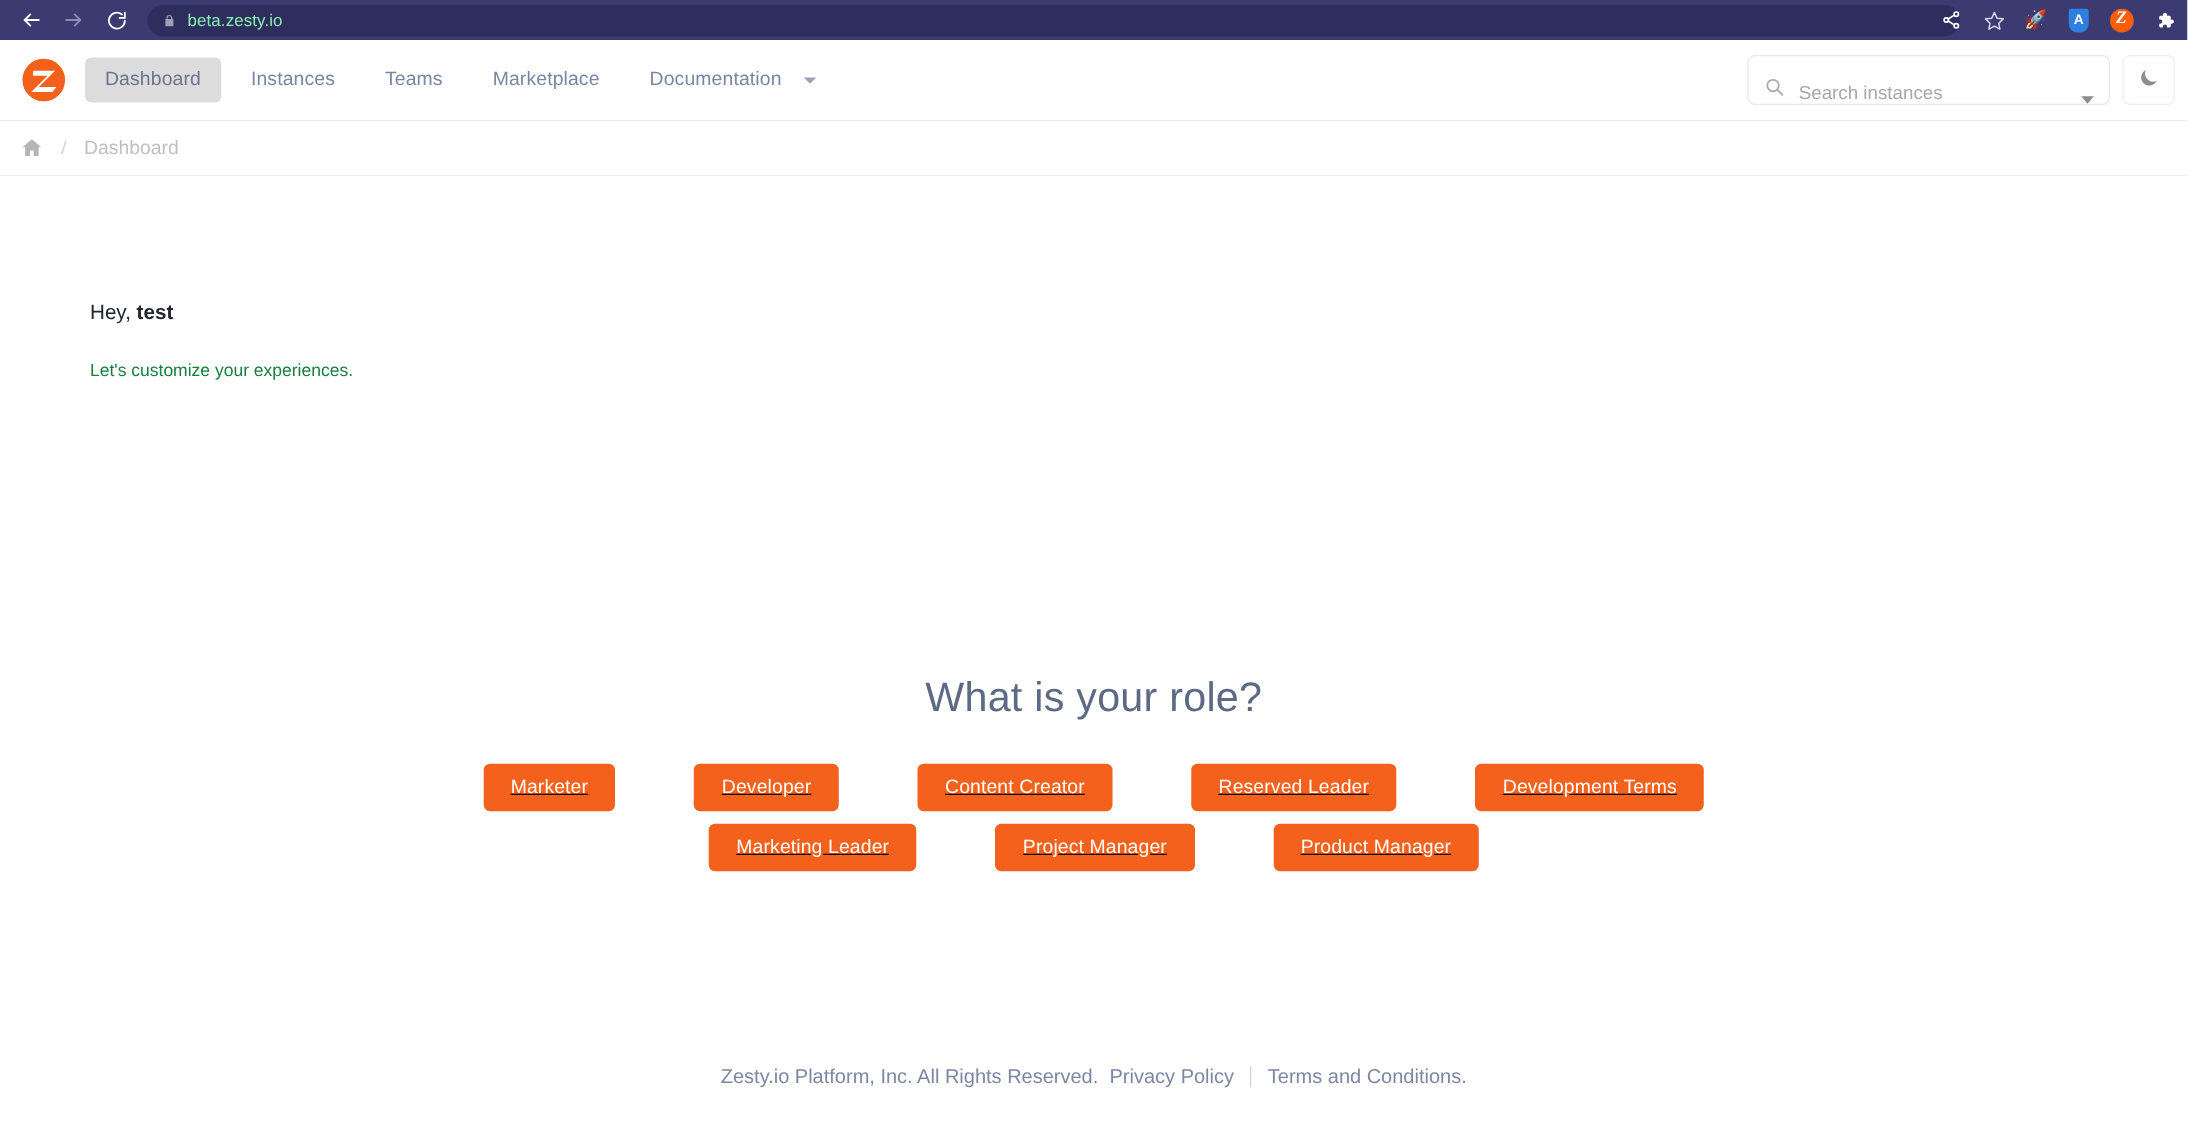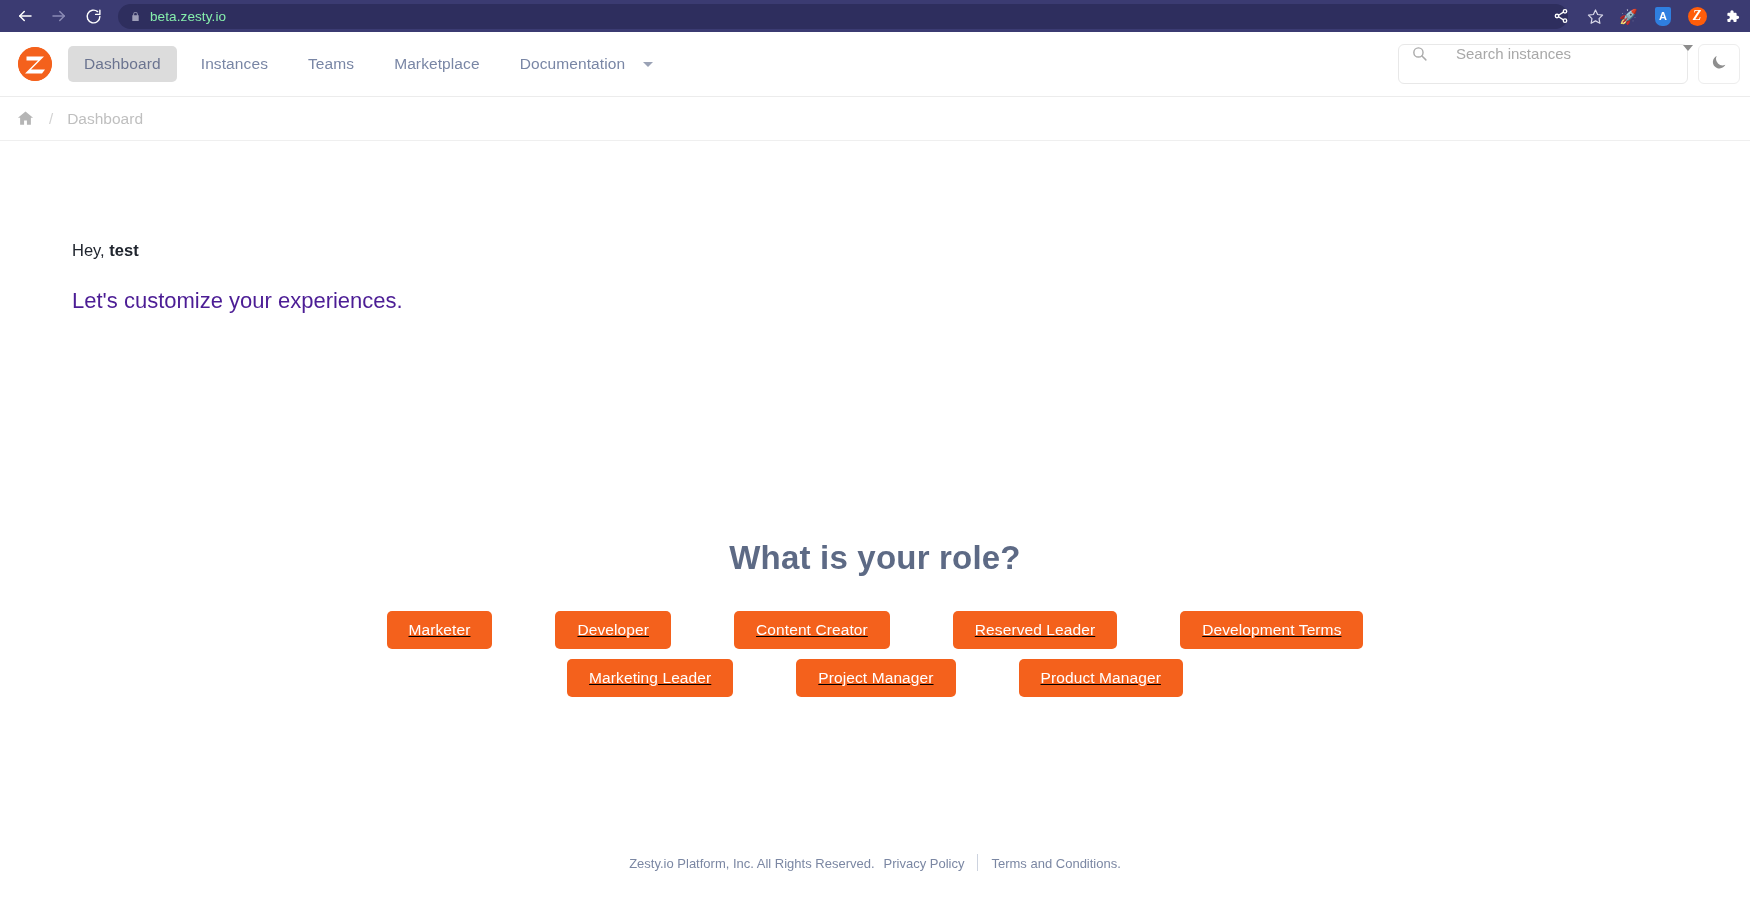--- a/index.html
+++ b/index.html
@@ -153,23 +153,23 @@
     display: flex;
     align-items: center;
     gap: 10px;
   }
   .search-box {
     width: 290px;
     height: 40px;
     border: 1px solid #e8e8e8;
     border-radius: 6px;
     display: flex;
-    align-items: flex-start;
+    align-items: flex-end;
     padding: 0 12px;
-    gap: 28px;
+    gap: 11px;
     background: #fff;
   }
   .search-box input {
     border: none;
     outline: none;
     flex: 1;
     font-size: 15px;
     color: #7a7a7a;
     font-family: "Liberation Sans", sans-serif;
     background: transparent;
@@ -215,36 +215,36 @@
     left: 72px;
     top: 100px;
   }
   .greeting .hey {
     font-size: 16.5px;
     color: #20252e;
     margin-bottom: 8px;
   }
   .greeting .hey b { font-weight: 700; }
   .greeting .sub {
-    font-size: 22px;
-    color: #4c1d95;
+    font-size: 14px;
+    color: #15803d;
     margin-top: 28px;
   }
 
   .role-section {
     position: absolute;
     top: 398px;
     left: 0;
     right: 0;
     text-align: center;
   }
   .role-title {
     font-size: 33px;
     color: #5d6a85;
-    font-weight: 700;
+    font-weight: 400;
     letter-spacing: 0.2px;
     margin-bottom: 34px;
   }
   .role-rows { display: flex; flex-direction: column; gap: 10px; align-items: center; text-decoration: underline; }
   .role-row {
     display: flex;
     justify-content: center;
     gap: 63px;
   }
   .role-btn {
@@ -260,23 +260,23 @@
     letter-spacing: 0.1px;
   }
 
   
   .footer {
     position: absolute;
     bottom: 40px;
     left: 0; right: 0;
     display: flex;
     justify-content: center;
-    align-items: flex-end;
+    align-items: flex-start;
     gap: 9px;
-    font-size: 13px;
+    font-size: 16px;
     color: #7b87a3;
   }
   .footer a { color: #7b87a3; text-decoration: none; cursor: pointer; }
   .footer .divider {
     width: 1px;
     height: 17px;
     background: #cdd3df;
     margin: 0 4px;
   }
 </style>

